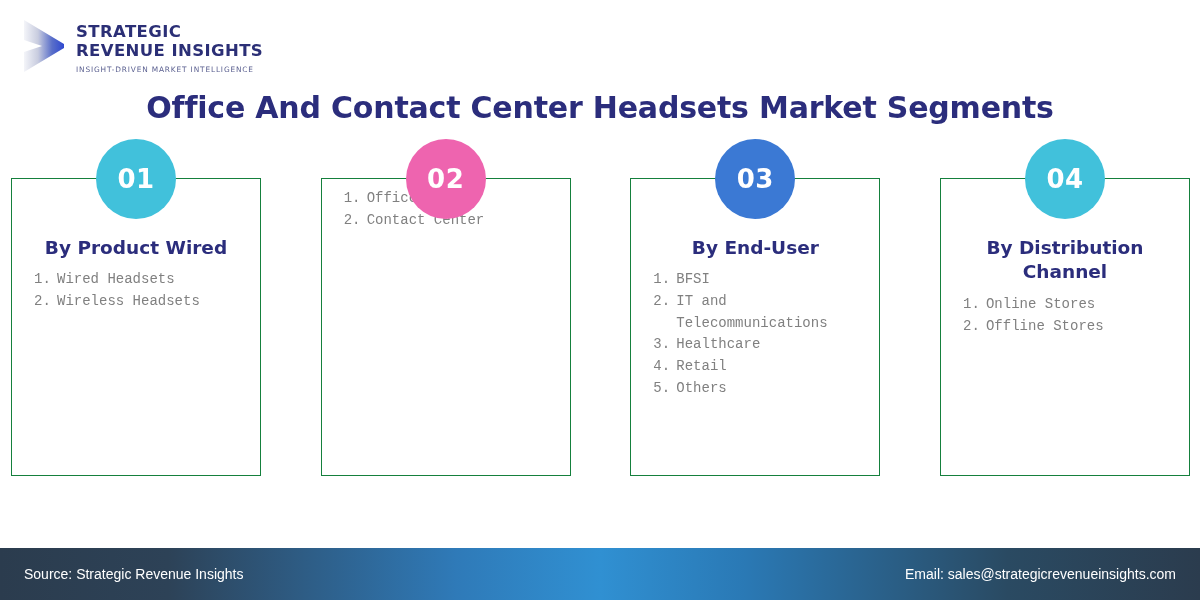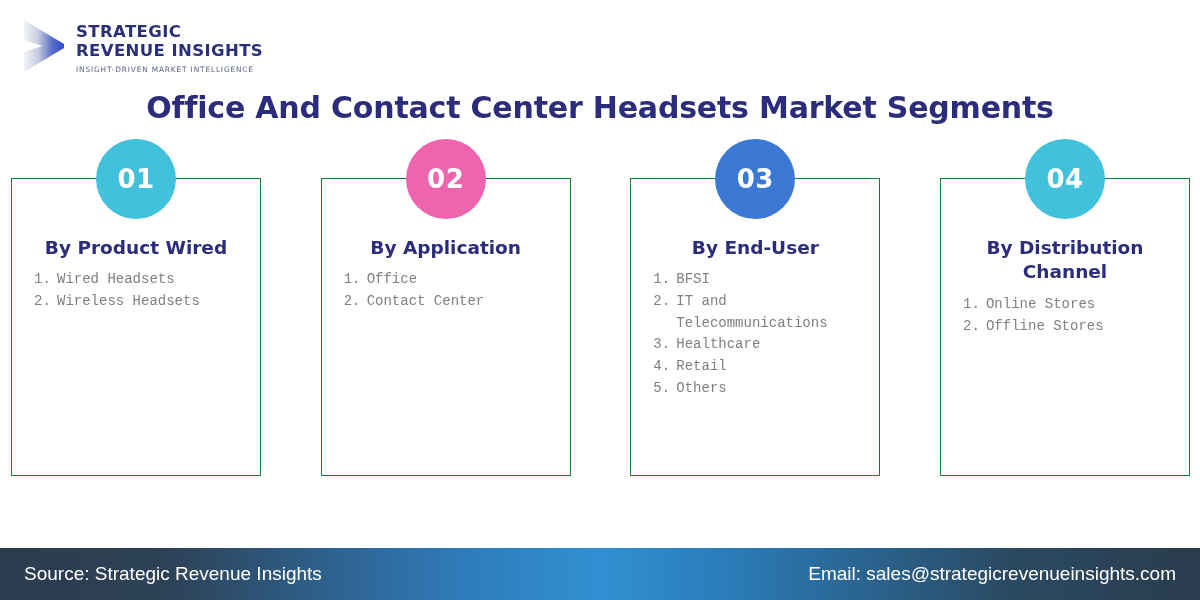--- a/index.html
+++ b/index.html
@@ -149,21 +149,21 @@
         #2a4a62 84%,
         #2b3c4e 100%);
     display: flex;
     align-items: center;
     justify-content: space-between;
     box-sizing: border-box;
     padding: 0 24px;
   }
   .footer-text {
     font-family: "Liberation Sans", sans-serif;
-    font-size: 19px;
+    font-size: 14px;
     color: #ffffff;
   }
 </style>
 </head>
 <body>
 
 <div class="logo">
   <svg class="logo-mark" viewBox="0 0 44 56">
     <defs>
       <linearGradient id="chevGrad" x1="0" y1="0" x2="1" y2="0">
@@ -190,21 +190,20 @@
     <div class="badge" style="background: rgb(65, 193, 219);">01</div>
     <div class="card-head">By Product Wired</div>
     <ul class="card-list">
       <li>Wired Headsets</li>
       <li>Wireless Headsets</li>
     </ul>
   </div>
 
   <div class="card">
     <div class="badge" style="background: rgb(238, 100, 175);">02</div>
-    <div class="card-head">By Application</div>
     <ul class="card-list">
       <li>Office</li>
       <li>Contact Center</li>
     </ul>
   </div>
 
   <div class="card">
     <div class="badge" style="background: rgb(59, 121, 212);">03</div>
     <div class="card-head">By End-User</div>
     <ul class="card-list">

